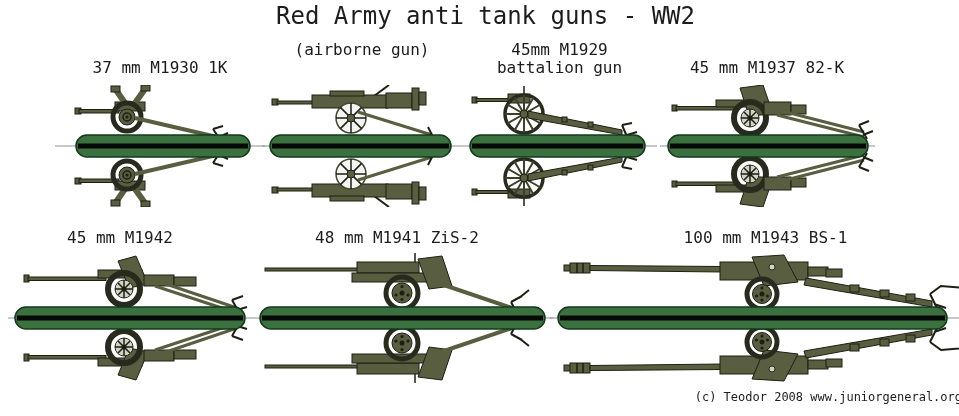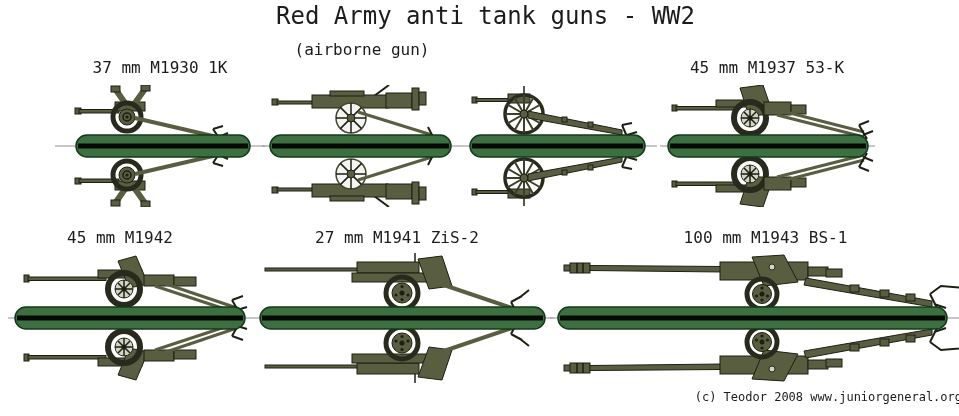--- a/index.html
+++ b/index.html
@@ -47,30 +47,34 @@
 
   <h1 class="title">Red Army anti tank guns - WW2</h1>
 
   <div class="label" style="left:55px; top:59px; width:210px;">
     <span>37 mm M1930 1K</span>
     <span></span>
   </div>
   <div class="label" style="left:262px; top:41px; width:200px;">
     <span>(airborne gun)</span>
   </div>
+  <div class="label" style="left:462px; top:41px; width:195px;">
+    <span>45mm M1929</span>
+    <span>battalion gun</span>
+  </div>
   <div class="label" style="left:652px; top:59px; width:230px;">
-    <span>45 mm M1937 53-K</span>
+    <span>45 mm M1937 82-K</span>
     <span></span>
   </div>
   <div class="label" style="left:15px; top:229px; width:210px;">
     <span>45 mm M1942</span>
     <span></span>
   </div>
   <div class="label" style="left:282px; top:229px; width:230px;">
-    <span>27 mm M1941 ZiS-2</span>
+    <span>48 mm M1941 ZiS-2</span>
     <span></span>
   </div>
   <div class="label" style="left:638px; top:229px; width:255px;">
     <span>100 mm M1943 BS-1</span>
     <span></span>
   </div>
 
   <div class="fig" style="left:55px; top:85px;">
     <svg width="210" height="122">
       <line class="fold" x1="0" y1="61" x2="210" y2="61"></line>

